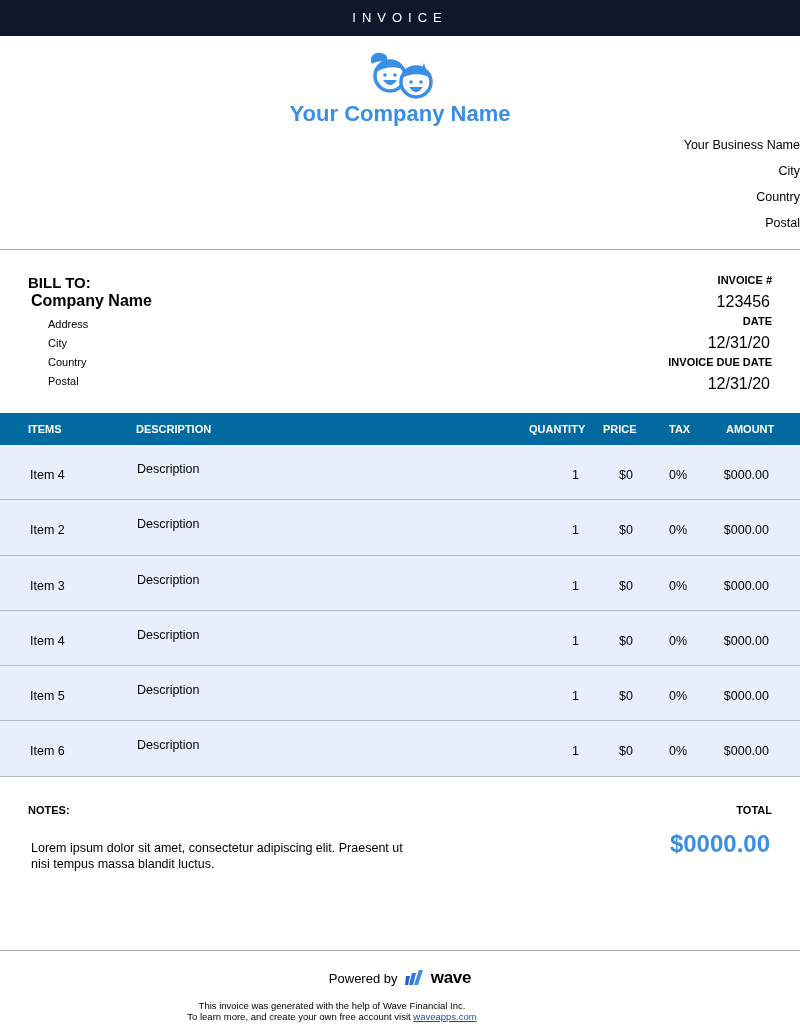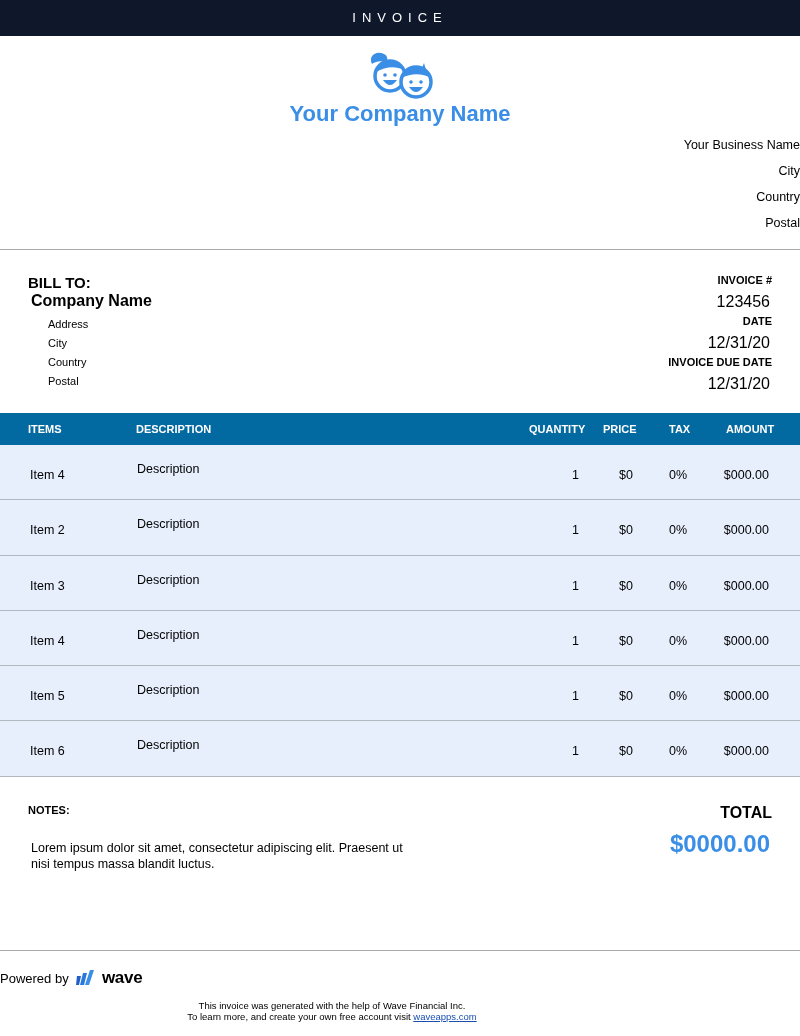--- a/index.html
+++ b/index.html
@@ -27,24 +27,24 @@
   .cell { position: absolute; font-size: 12.5px; }
   .c-item { left: 30px; top: 23px; }
   .c-desc { left: 137px; top: 17px; }
   .c-qty { right: 221px; top: 23px; text-align: right; }
   .c-price { right: 167px; top: 23px; text-align: right; }
   .c-tax { left: 669px; top: 23px; }
   .c-amount { right: 31px; top: 23px; }
 
   .notes-label { position: absolute; left: 28px; top: 804px; font-size: 11px; font-weight: bold; }
   .notes-text { position: absolute; left: 31px; top: 840px; width: 390px; font-size: 12.5px; line-height: 16px; }
-  .total-label { position: absolute; right: 28px; top: 804px; font-size: 16px; font-weight: bold; }
+  .total-label { position: absolute; right: 28px; top: 804px; font-size: 11px; font-weight: bold; }
   .total-value { position: absolute; right: 30px; top: 830px; font-size: 24px; font-weight: bold; color: #3a8ee6; }
 
-  .powered { position: absolute; left: 0; top: 968px; width: 800px; text-align: left; font-size: 13px; }
+  .powered { position: absolute; left: 0; top: 968px; width: 800px; text-align: center; font-size: 13px; }
   .powered .wave-logo { display: inline-block; vertical-align: middle; margin-left: 4px; }
   .wave-word { font-weight: bold; font-size: 17px; letter-spacing: -0.3px; vertical-align: middle; }
   .footer-line { position: absolute; left: 0; width: 664px; text-align: center; font-size: 9.5px; }
   .footer-link { color: #1a4fb0; text-decoration: underline; }
 </style>
 </head>
 <body>
 
 <div class="top-bar">INVOICE</div>
 

